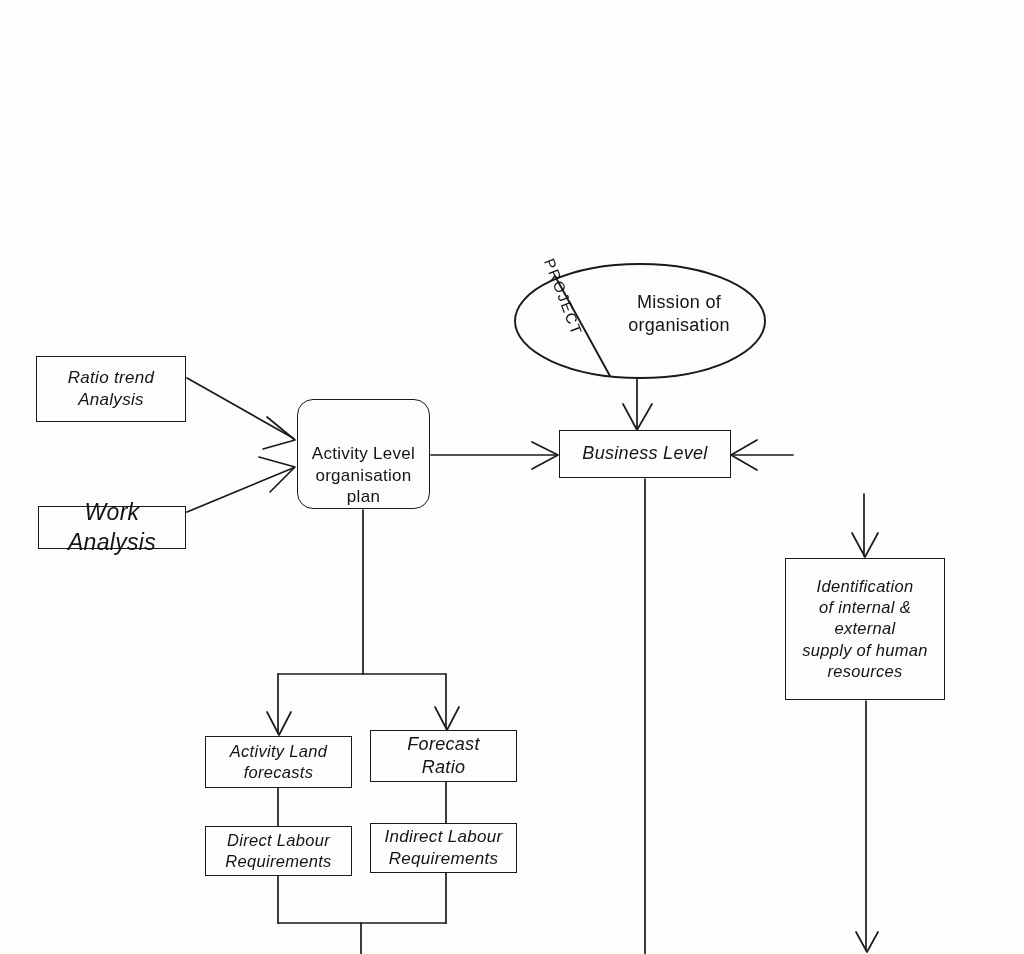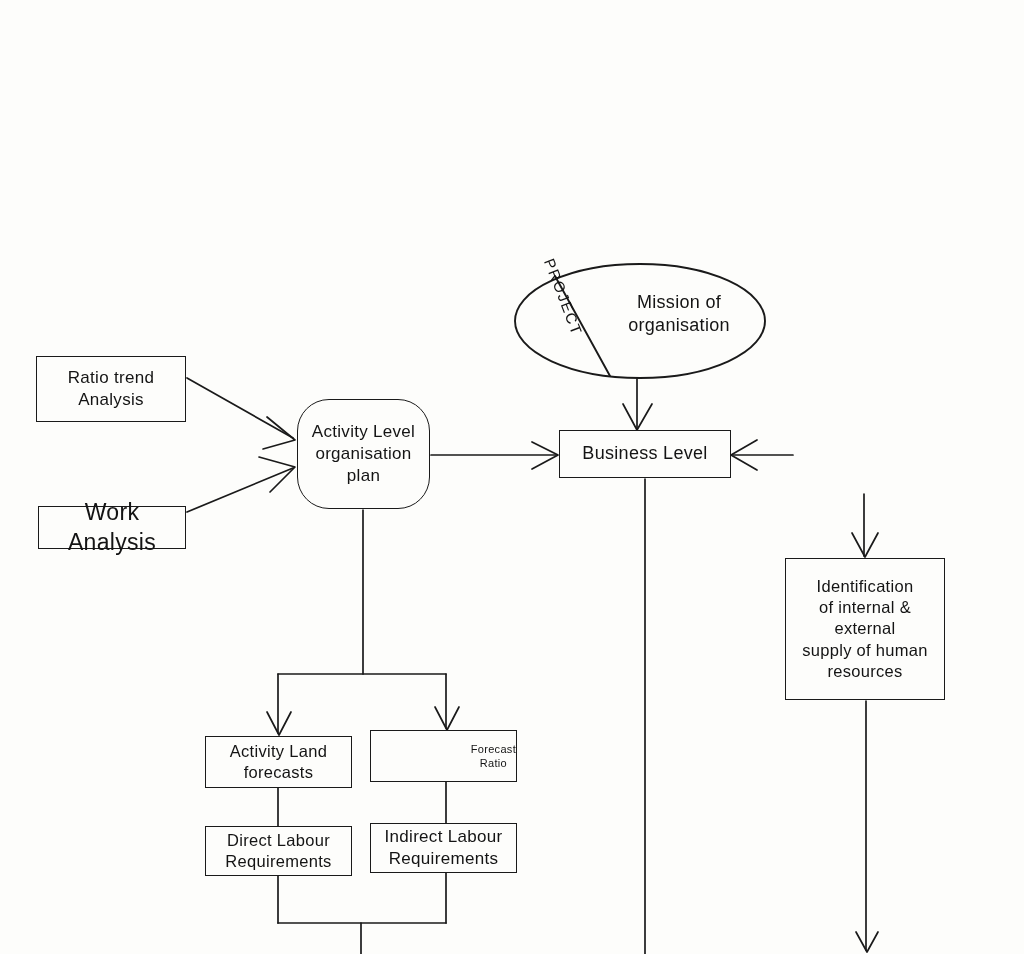--- a/index.html
+++ b/index.html
@@ -34,36 +34,38 @@
     text-align: center;
     color: #141414;
     background: transparent;
     font-family: "Liberation Sans", sans-serif;
     line-height: 1.28;
     letter-spacing: 0.3px;
     white-space: pre-line;
   }
   .node.rect {
     border: 1.6px solid #1a1a1a;
+    font-style: italic;
   }
   .node.rounded {
     border: 1.8px solid #1a1a1a;
-    border-radius: 32px;
+    border-radius: 16px;
+    align-items: flex-end;
   }
   .node.ellipse-label {
     border: none;
   }
   .n-ratio-trend   { left:36px;  top:356px; width:150px; height:66px;  font-size:17px; }
   .n-work-analysis { left:38px;  top:506px; width:148px; height:43px;  font-size:23px; }
   .n-activity-level{ left:297px; top:399px; width:133px; height:110px; font-size:17px; }
   .n-business-plan { left:559px; top:430px; width:172px; height:48px;  font-size:18px; }
   .n-analysis-hr   { left:794px; top:405px; width:140px; height:88px;  font-size:16.5px; }
   .n-identification{ left:785px; top:558px; width:160px; height:142px; font-size:16.5px; }
   .n-activity-land { left:205px; top:736px; width:147px; height:52px;  font-size:16.5px; }
-  .n-forecast-ratio{ left:370px; top:730px; width:147px; height:52px;  font-size:11px;justify-content:flex-end; }
+  .n-forecast-ratio{ left:370px; top:730px; width:147px; height:52px;  font-size:18px; }
   .n-direct-labour { left:205px; top:826px; width:147px; height:50px;  font-size:16.5px; }
   .n-indirect-lab  { left:370px; top:823px; width:147px; height:50px;  font-size:17px; }
   .n-mission {
     left:596px; top:285px; width:166px; height:58px;
     font-size:18px;
   }
   .n-project {
     left:515px; top:285px; width:96px; height:24px;
     font-size:15px;
     letter-spacing: 1.6px;

